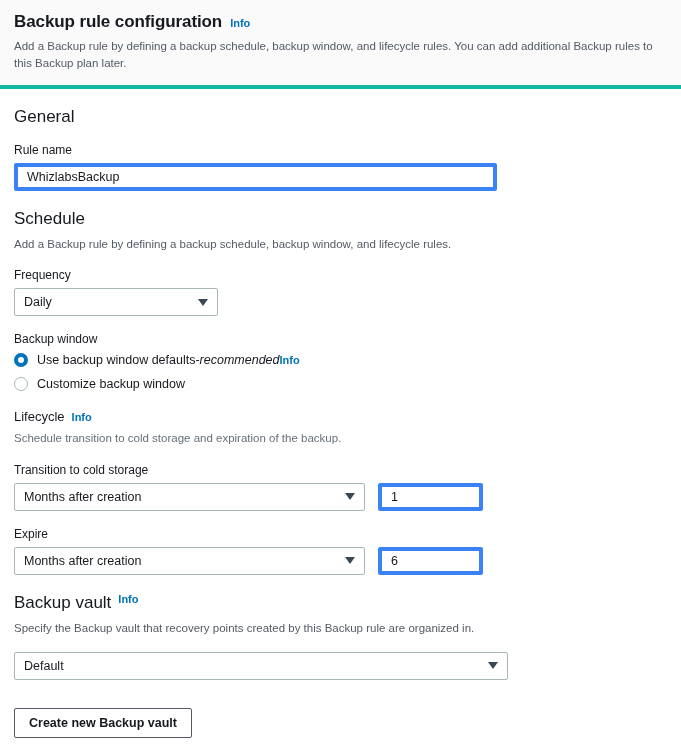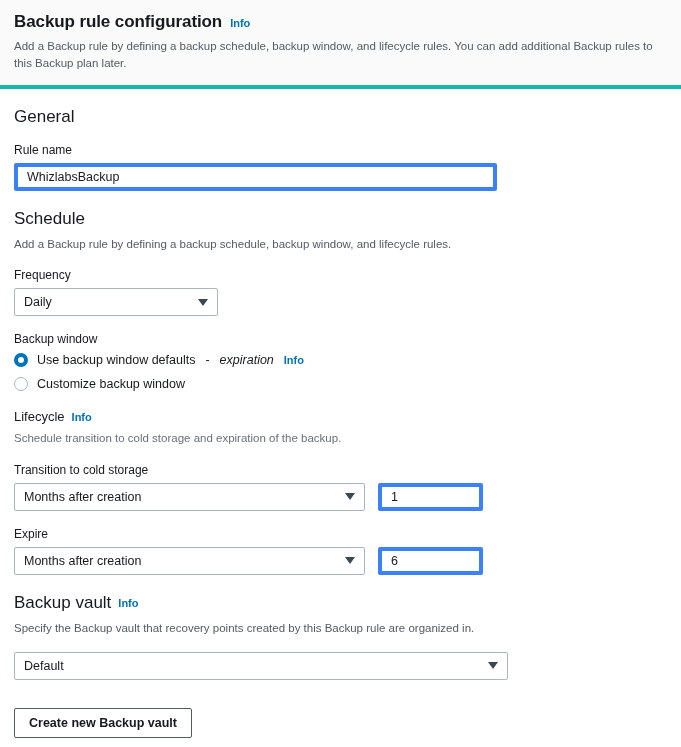--- a/index.html
+++ b/index.html
@@ -52,21 +52,21 @@
   .content {
     padding: 0 14px;
   }
 
   .section-heading {
     font-size: 17px;
     font-weight: normal;
     color: #16191f;
     margin: 18px 0 0 0;
     display: flex;
-    align-items: center;
+    align-items: flex-start;
     gap: 7px;
   }
   .section-desc {
     font-size: 11.5px;
     color: #545b64;
     margin-top: 7px;
     line-height: 1.4;
   }
 
   .field-label {
@@ -161,21 +161,21 @@
   }
   .radio.checked {
     border: 4px solid #0073bb;
     background: #ffffff;
   }
   .radio-label {
     font-size: 12.5px;
     color: #16191f;
     display: flex;
     align-items: baseline;
-    gap: 10px;
+    gap: 0;
   }
   .recommended { font-style: italic; }
 
   
   .secondary-button {
     display: inline-block;
     margin-top: 28px;
     border: 1px solid #545b64;
     border-radius: 2px;
     background: #ffffff;
@@ -220,21 +220,21 @@
     <span class="caret"></span>
   </div>
 
   <div class="field-label">Backup window</div>
   <div class="radio-group">
     <div class="radio-row">
       <span class="radio checked"></span>
       <span class="radio-label">
         <span>Use backup window defaults</span>
         <span>-</span>
-        <span class="recommended">expiration</span>
+        <span class="recommended">recommended</span>
         <a class="info-link">Info</a>
       </span>
     </div>
     <div class="radio-row">
       <span class="radio"></span>
       <span class="radio-label">
         <span>Customize backup window</span>
       </span>
     </div>
   </div>

